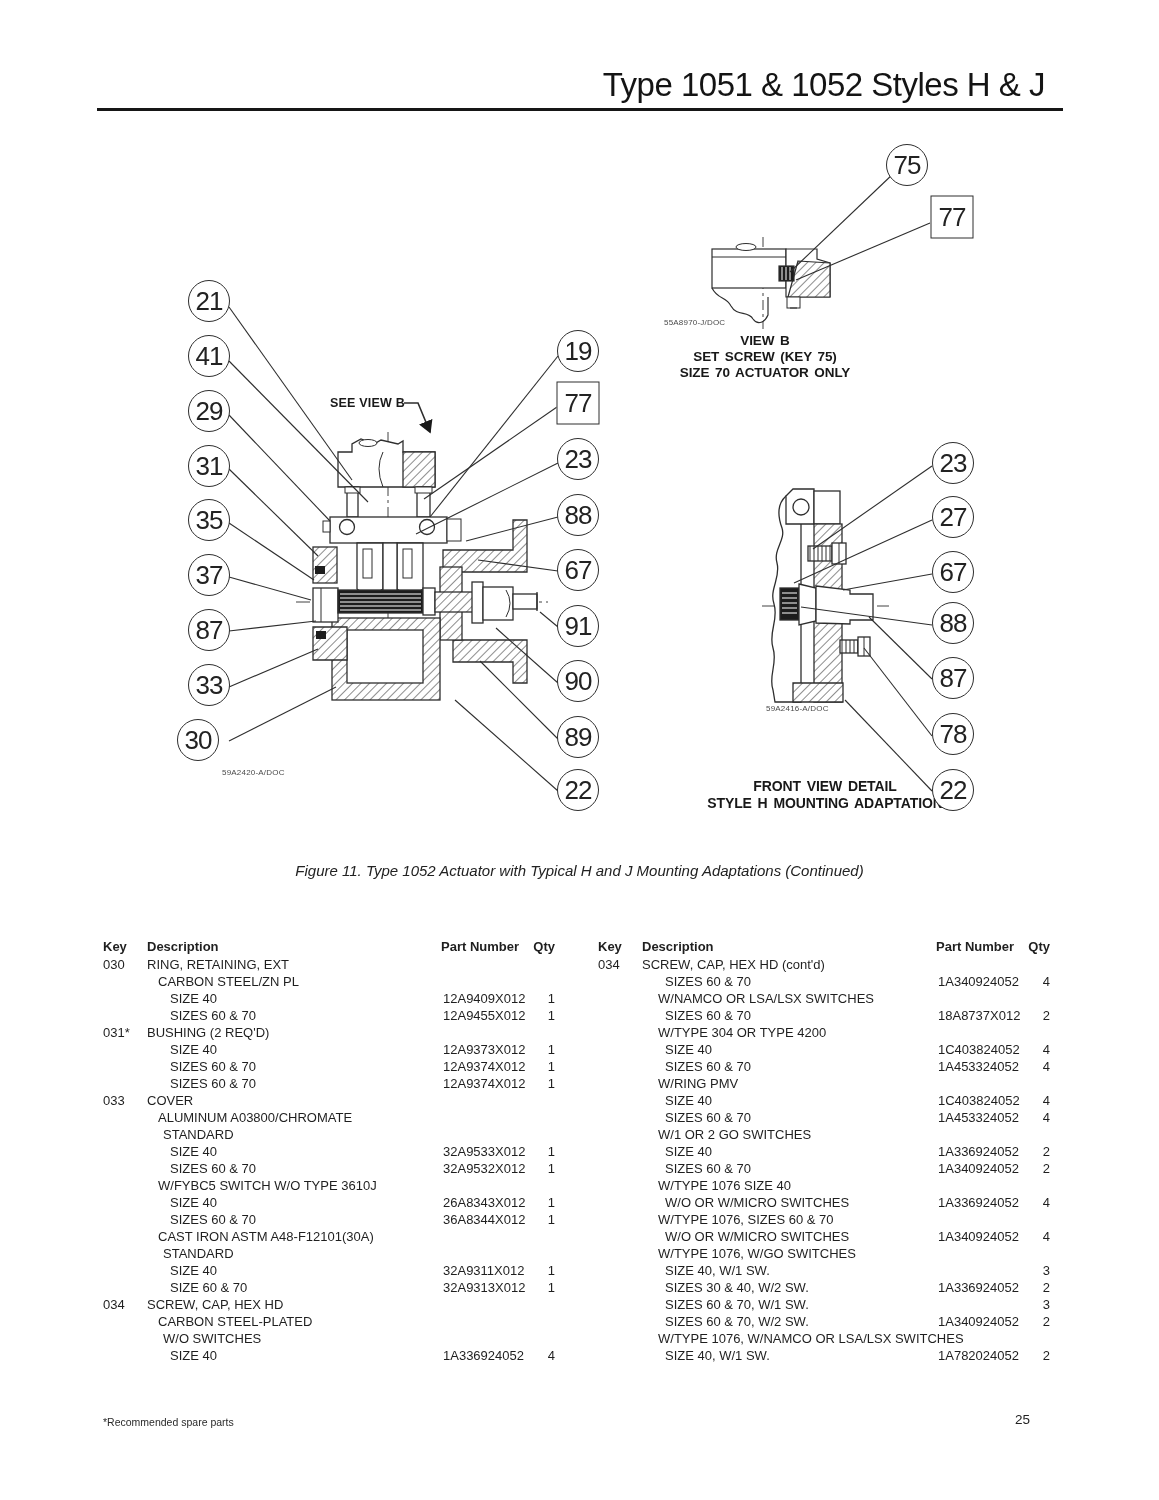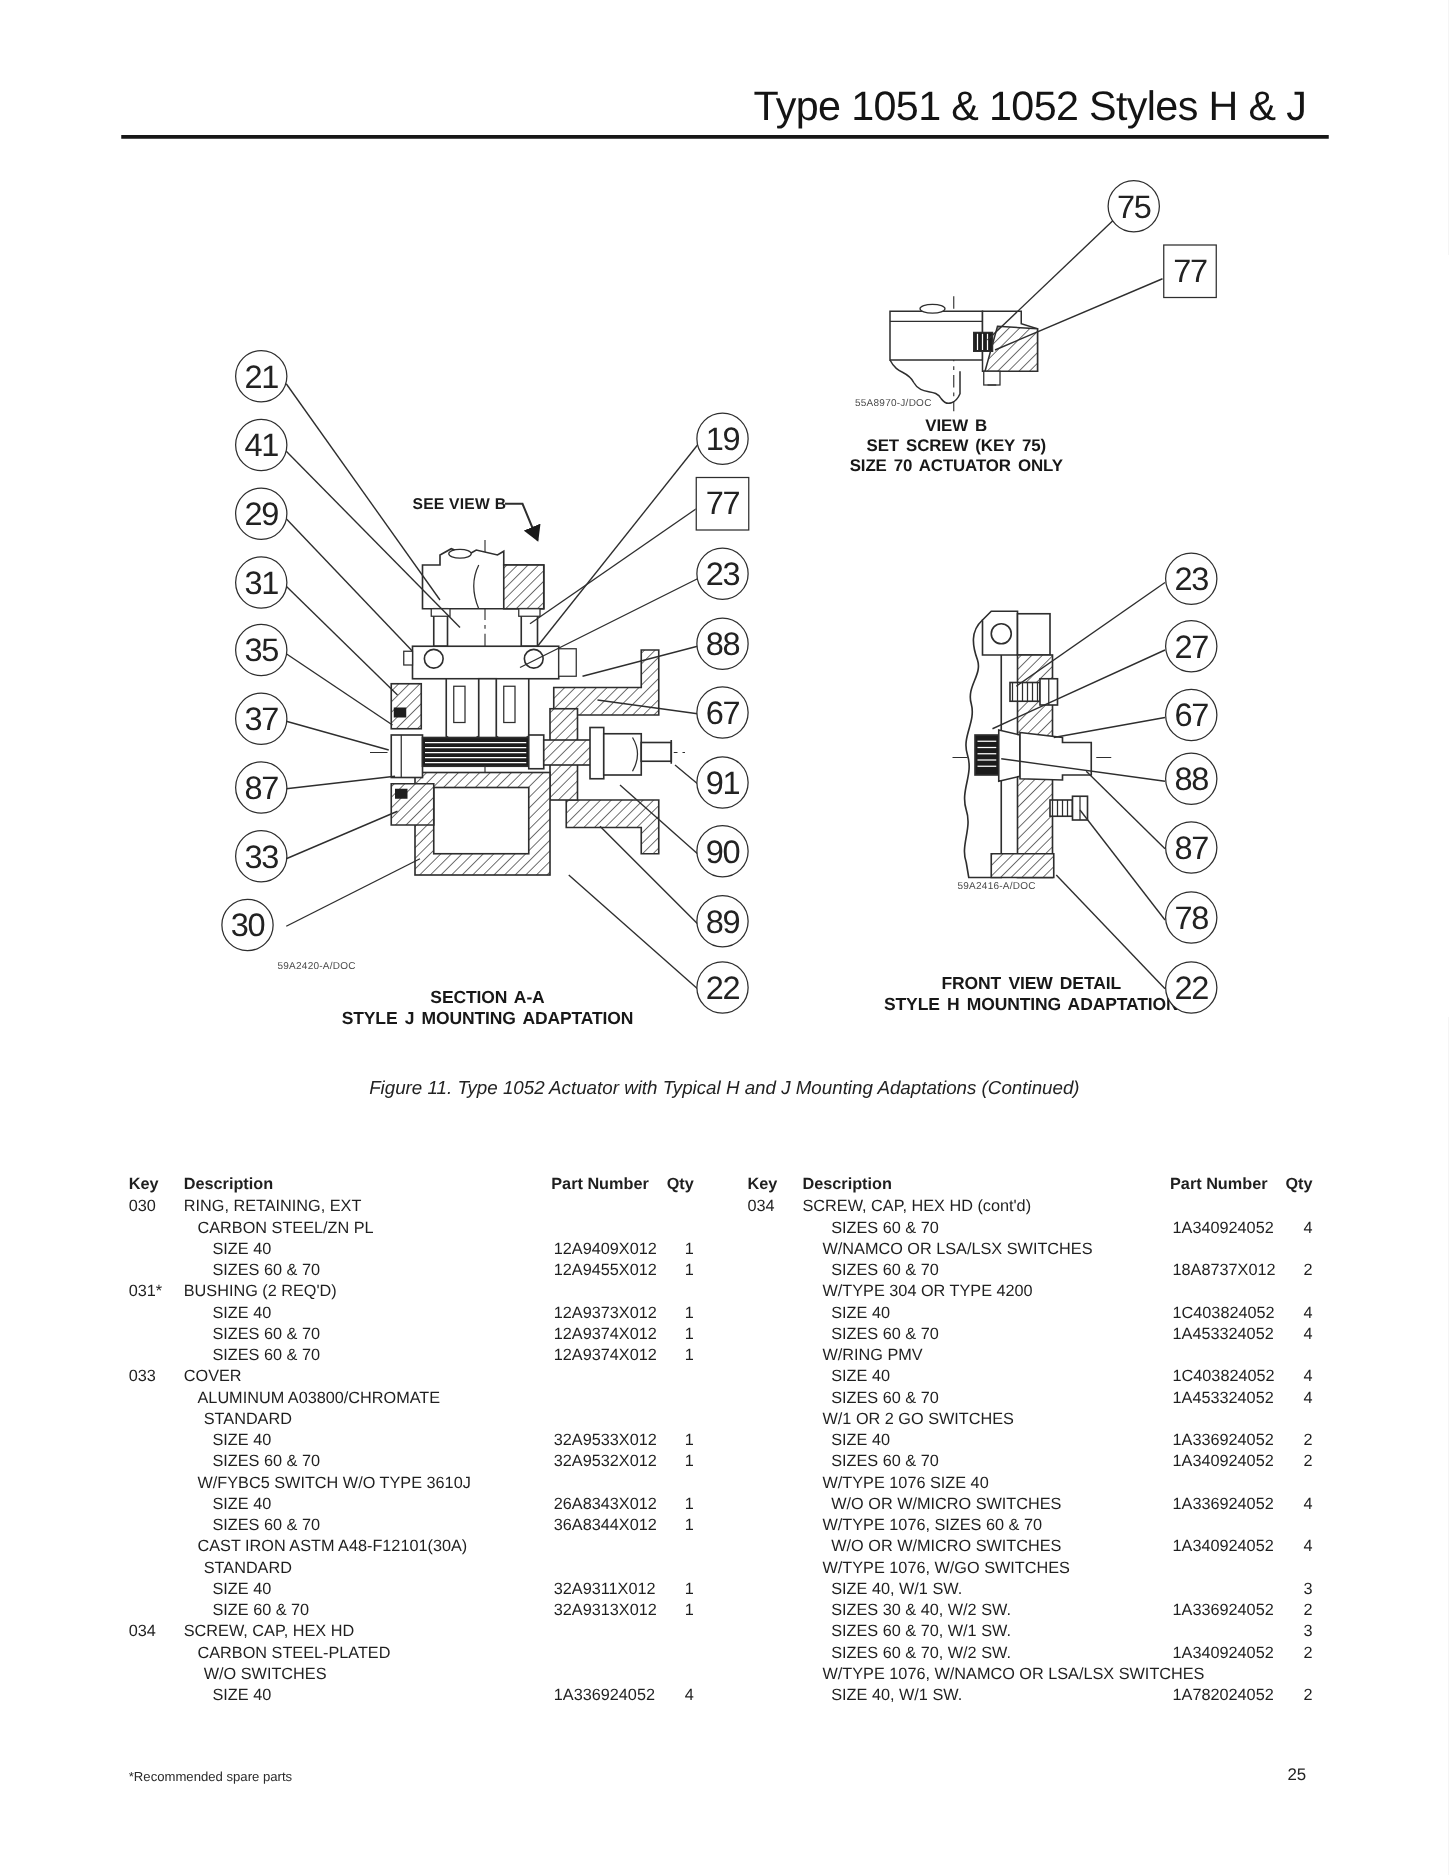--- a/index.html
+++ b/index.html
@@ -42,21 +42,21 @@
   .hpart{left:338px;}
   .hqty{left:405px;width:47px;text-align:right;}
   .tbody{position:relative;}
   .trow{position:relative;height:17px;}
   .trow span{position:absolute;top:0;white-space:nowrap;}
   .tkey{left:0;}
   .tdesc{left:44px;}
   .tpart{left:340px;}
   .tqty{left:405px;width:47px;text-align:right;}
   .footnote{position:absolute;left:103px;top:1416px;font-size:10.5px;color:#2a2a2a;}
-  .pagenum{position:absolute;left:1000px;top:1412px;width:45px;text-align:right;font-size:13.5px;color:#222;}
+  .pagenum{position:absolute;left:1000px;top:1412px;width:45px;text-align:center;font-size:13.5px;color:#222;}
 </style>
 </head>
 <body>
 
 <div class="page">
 
   <svg class="art" width="1159" height="860" viewBox="0 0 1159 860">
     <defs>
       <pattern id="hatch" width="6" height="6" patternUnits="userSpaceOnUse" patternTransform="rotate(45)">
         <rect width="6" height="6" fill="#ffffff"></rect>
@@ -214,32 +214,28 @@
 
       <path d="M404,403 L418,403 L430,432" stroke-width="1.6" marker-end="url(#arrow)"></path>
     </g>
   </svg>
 
   <div class="title">Type 1051 &amp; 1052 Styles H &amp; J</div>
   <div class="rule"></div>
 
   <div class="seeviewb">SEE VIEW B</div>
 
-  <div class="docref" style="left:684px;top:318px;text-align:center;">55A8970-J/DOC</div>
+  <div class="docref" style="left:664px;top:318px;text-align:center;">55A8970-J/DOC</div>
   <div class="drawcap" style="left:640px;top:333px;width:250px;">
     <div>VIEW B</div>
     <div>SET SCREW (KEY 75)</div>
     <div>SIZE 70 ACTUATOR ONLY</div>
   </div>
 
   <div class="docref" style="left:184px;top:768px;margin-left:38px;">59A2420-A/DOC</div>
-  <div class="drawcap big" style="left:230px;top:789px;width:320px;">
-    <div>SECTION A-A</div>
-    <div>STYLE J MOUNTING ADAPTATION</div>
-  </div>
 
   <div class="docref" style="left:766px;top:704px;">59A2416-A/DOC</div>
   <div class="drawcap big" style="left:660px;top:778px;width:330px;">
     <div>FRONT VIEW DETAIL</div>
     <div>STYLE H MOUNTING ADAPTATION</div>
   </div>
 
   <div class="figcap">Figure 11. Type 1052 Actuator  with Typical H and J Mounting Adaptations (Continued)</div>
 
   <div class="pcol left">

